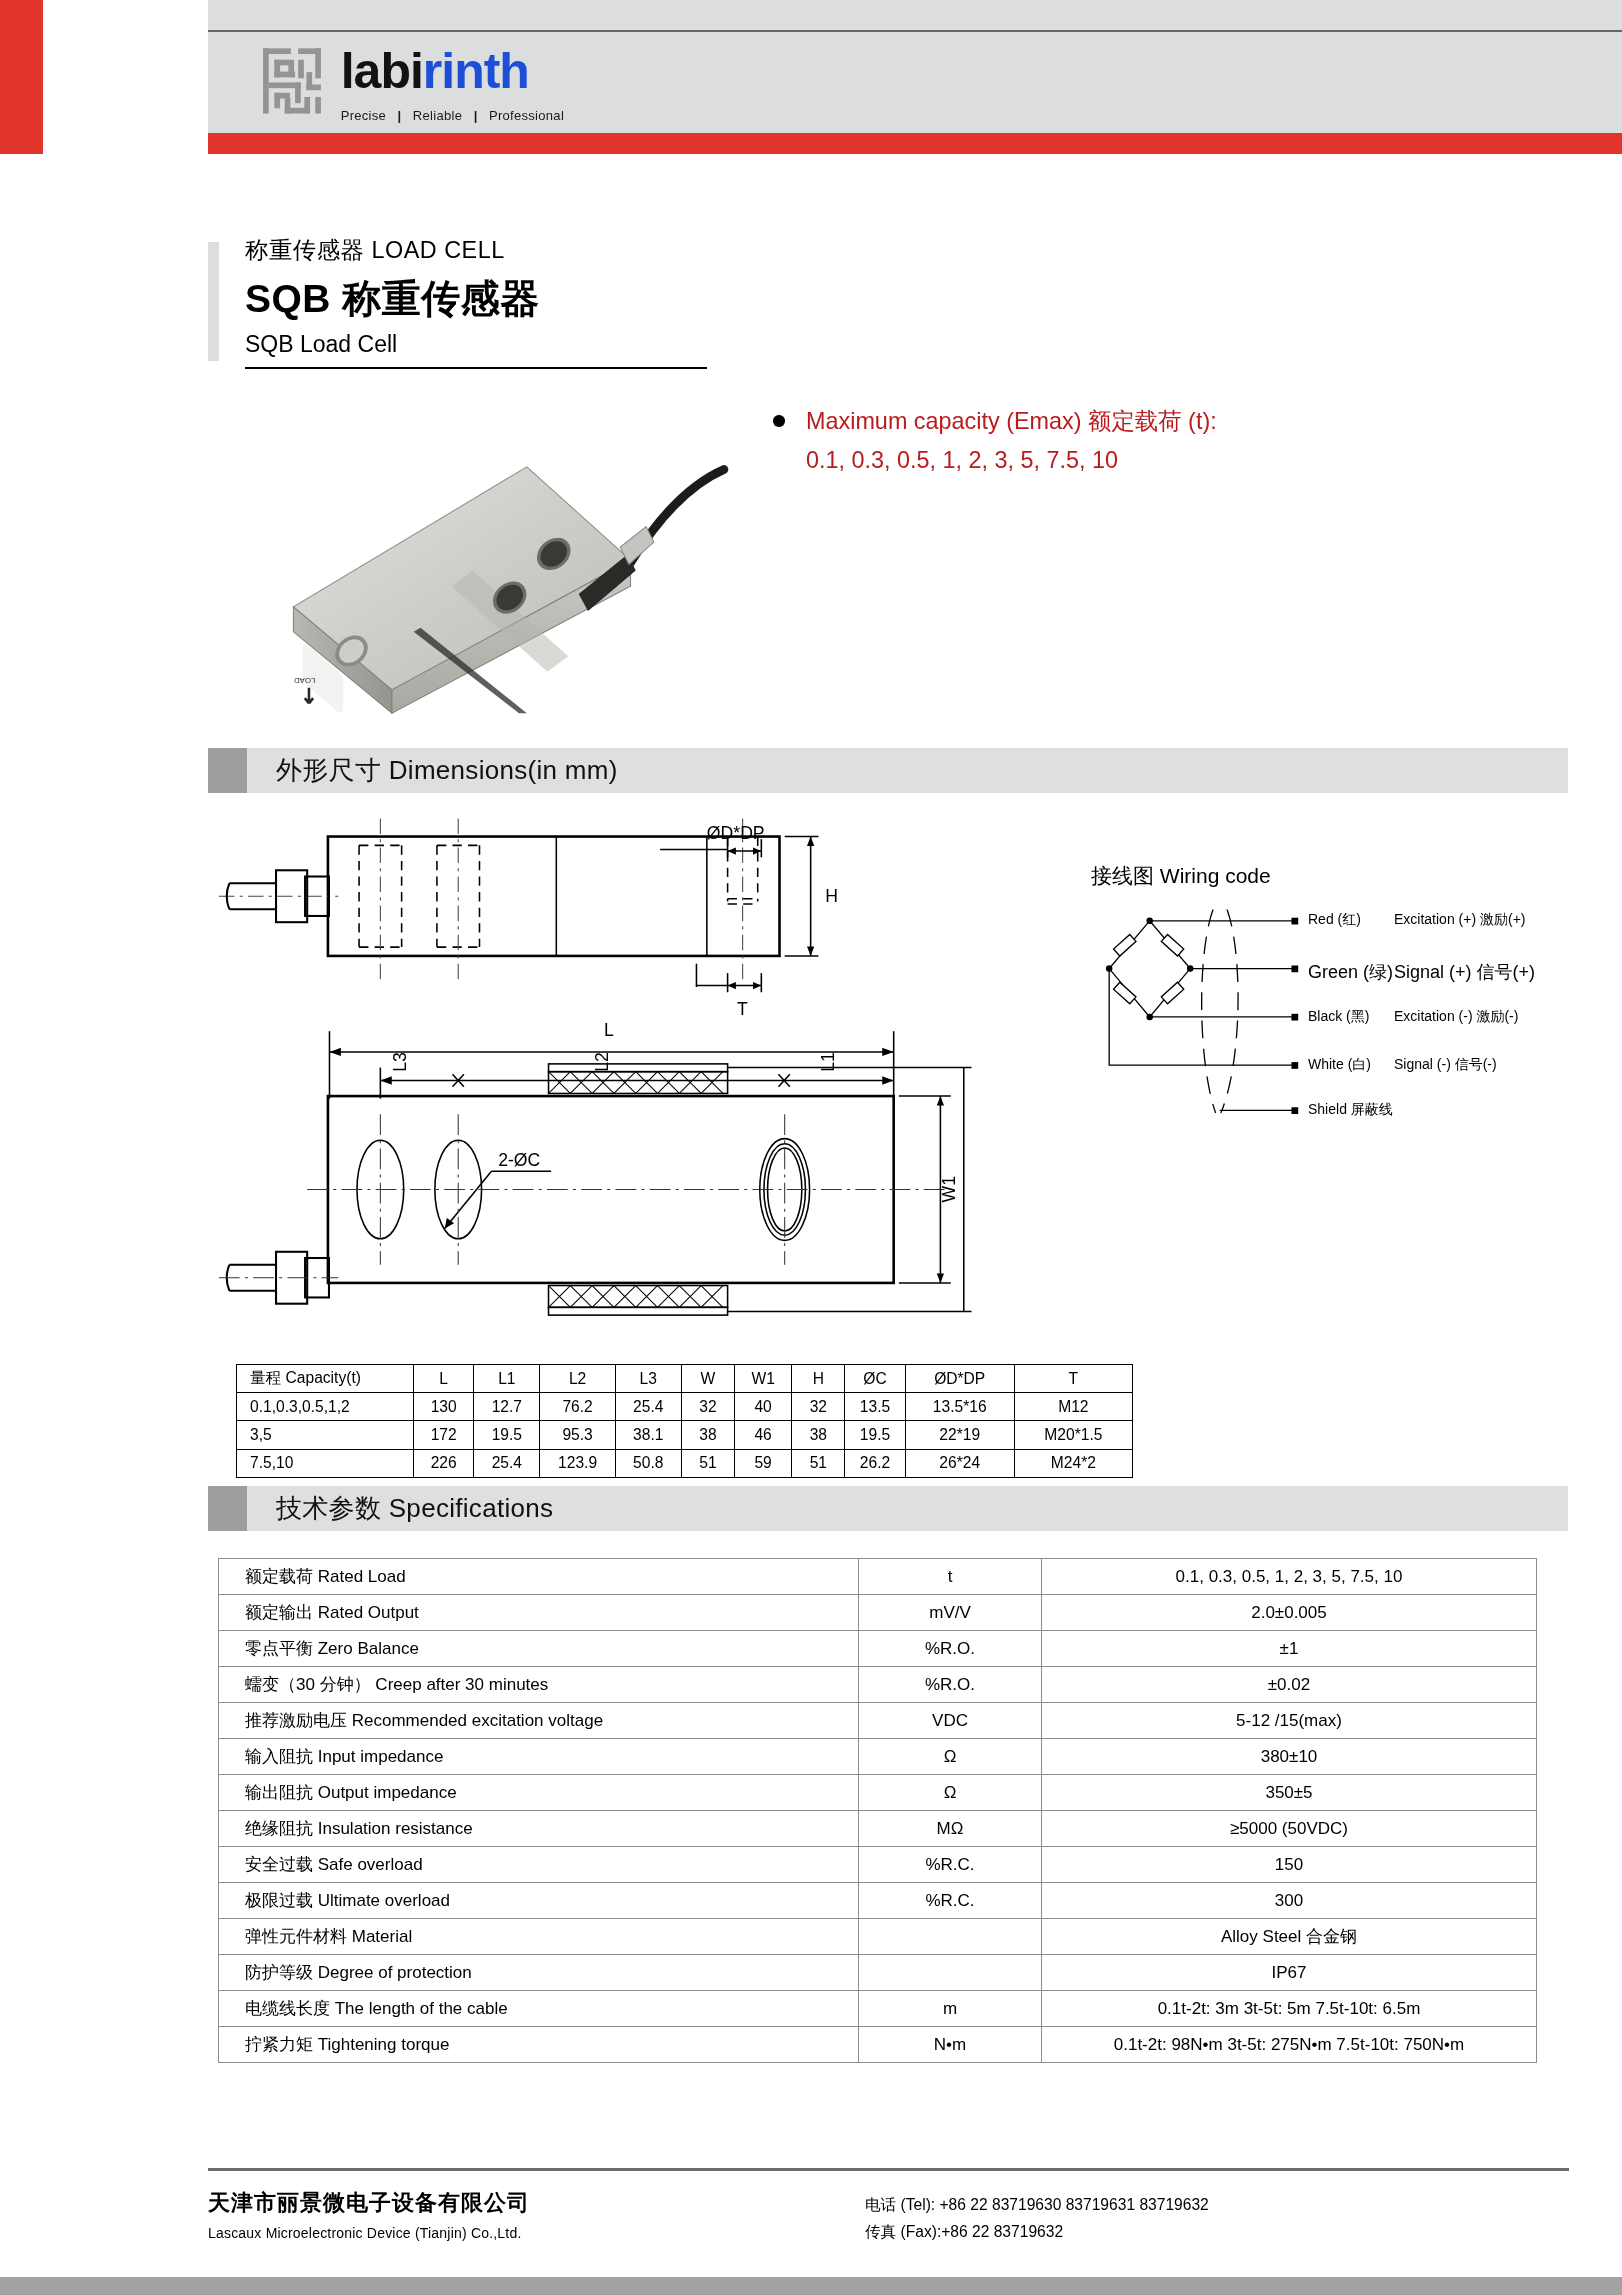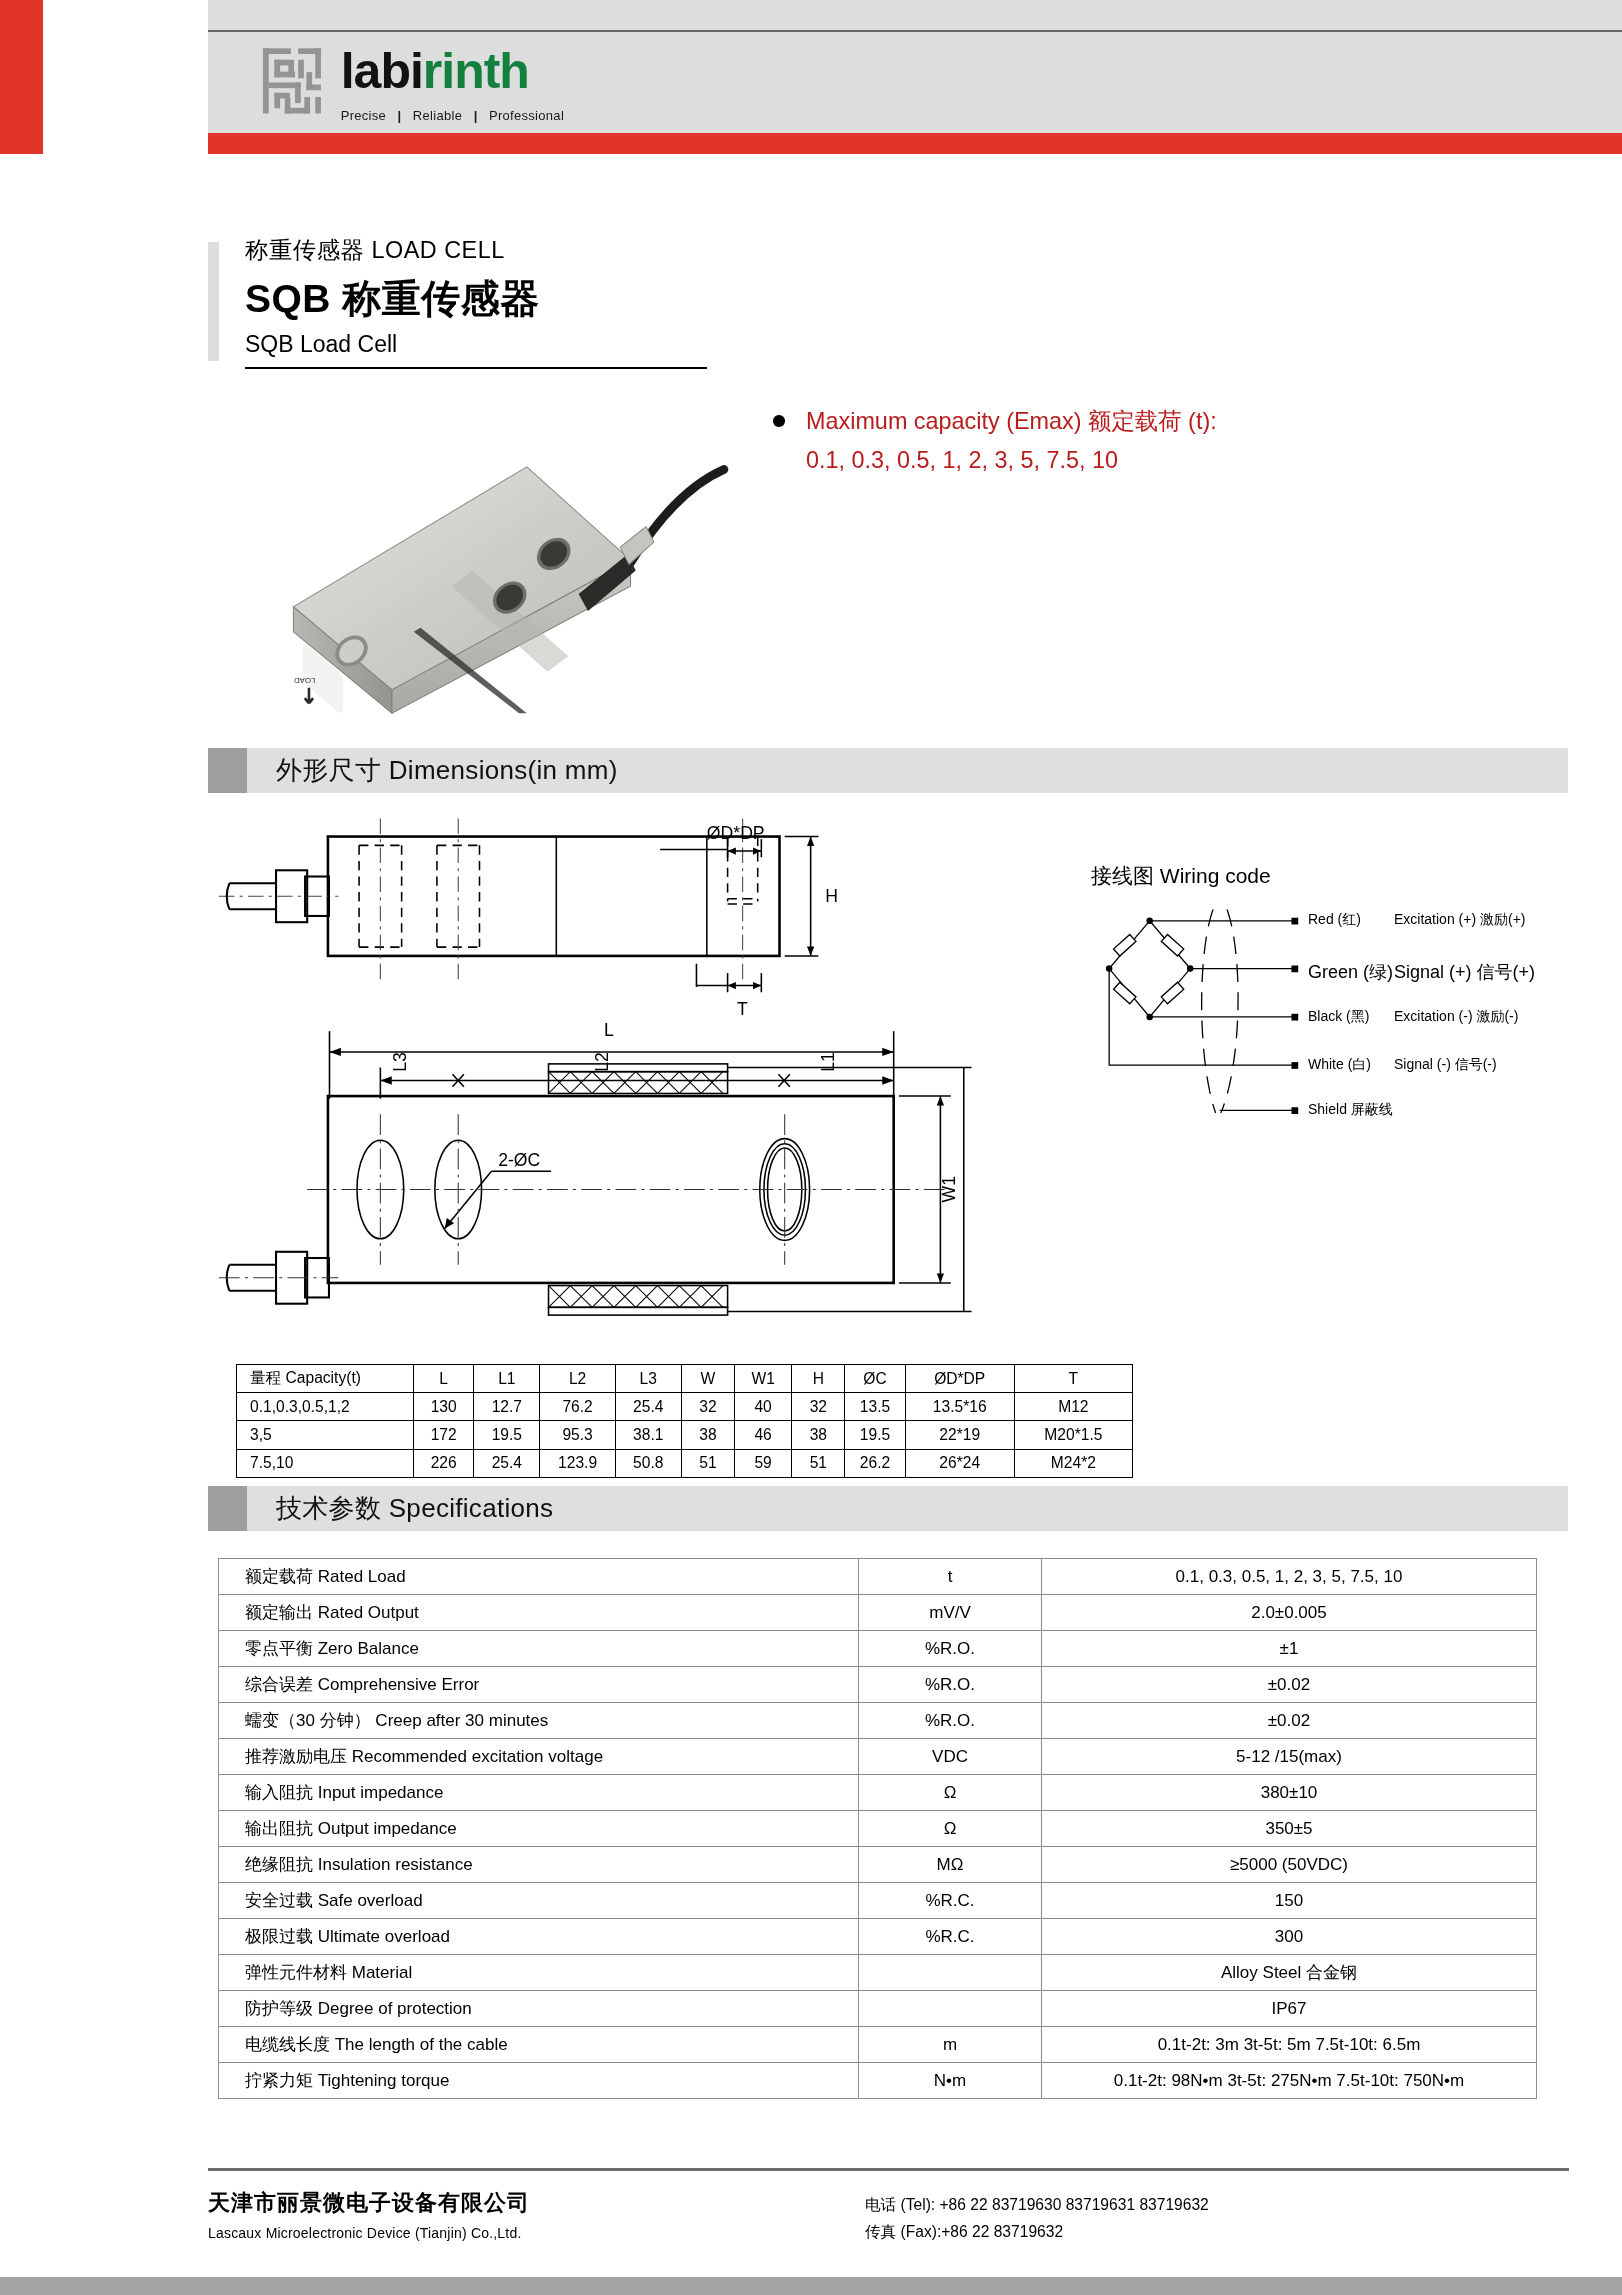--- a/index.html
+++ b/index.html
@@ -11,21 +11,21 @@
   #header-gray-top{position:absolute;left:208px;top:0;width:1415px;height:30px;background:#dcdddd;}
   #header-rule{position:absolute;left:208px;top:30px;width:1415px;height:2.6px;background:#666;}
   #header-gray-main{position:absolute;left:208px;top:32px;width:1415px;height:101px;background:#dcdddd;}
   #header-red-strip{position:absolute;left:208px;top:133px;width:1415px;height:21px;background:#e1342a;}
 
   #logo-block{position:absolute;left:262px;top:37px;height:93px;display:flex;align-items:center;}
   #maze-icon{width:61px;height:73px;margin-right:17.7px;}
   #wordmark{display:flex;flex-direction:column;justify-content:center;}
   #wordmark-top{font-size:50px;font-weight:700;letter-spacing:-1px;line-height:1;height:52px;display:flex;align-items:center;}
   #wm-labi{color:#121212;}
-  #wm-rinth{color:#15803d;}
+  #wm-rinth{color:#1d4ed8;}
   #wordmark-tag{display:flex;align-items:center;font-size:13px;color:#1a1a1a;margin-top:11px;letter-spacing:0.3px;}
   #wordmark-tag .sep{margin:0 11.4px;font-weight:700;}
 
   
   #title-block{position:absolute;left:208px;top:236px;width:571px;}
   #title-bar{position:absolute;left:0;top:6.2px;width:11.4px;height:119px;background:#dcdddd;}
   #title-inner{margin-left:37px;}
   .t-kicker{font-size:23.4px;letter-spacing:0.5px;line-height:1.25;color:#000;}
   .t-main{font-size:39px;font-weight:700;line-height:1.25;margin-top:9.3px;letter-spacing:0.5px;}
   .t-sub{font-size:23px;line-height:1.2;margin-top:7.3px;}
@@ -489,25 +489,20 @@
       <td class="c1">额定输出  Rated Output</td>
       <td class="c2">mV/V</td>
       <td class="c3">2.0±0.005</td>
     </tr>
     <tr>
       <td class="c1">零点平衡  Zero Balance</td>
       <td class="c2">%R.O.</td>
       <td class="c3">±1</td>
     </tr>
     <tr>
-      <td class="c1">综合误差  Comprehensive Error</td>
-      <td class="c2">%R.O.</td>
-      <td class="c3">±0.02</td>
-    </tr>
-    <tr>
       <td class="c1">蠕变（30 分钟）  Creep after 30 minutes</td>
       <td class="c2">%R.O.</td>
       <td class="c3">±0.02</td>
     </tr>
     <tr>
       <td class="c1">推荐激励电压  Recommended excitation voltage</td>
       <td class="c2">VDC</td>
       <td class="c3">5-12 /15(max)</td>
     </tr>
     <tr>

